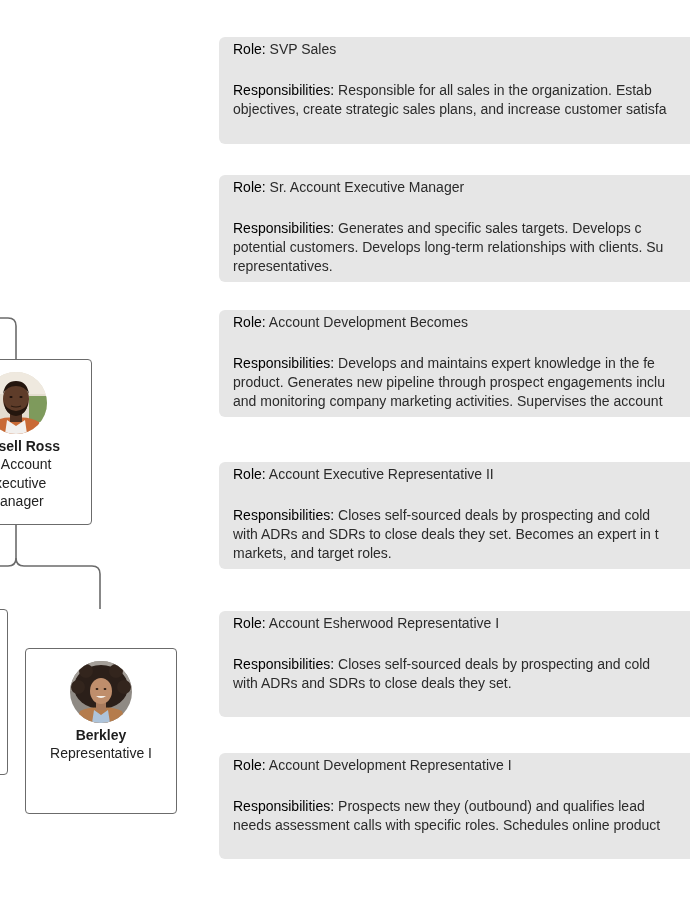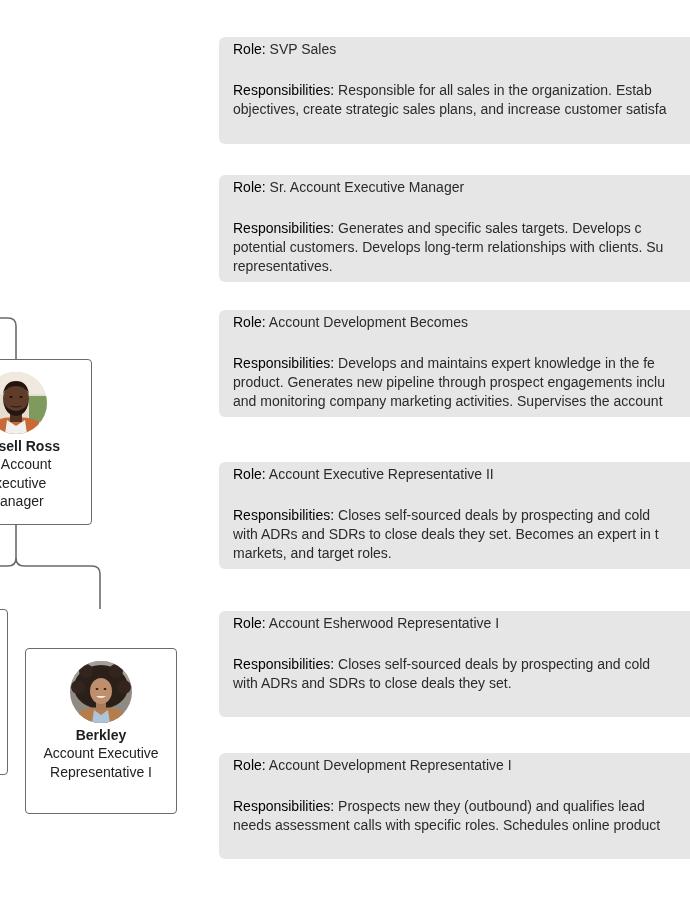--- a/index.html
+++ b/index.html
@@ -115,21 +115,20 @@
         <rect x="26" y="40" width="10" height="9" fill="#a87a5c"></rect>
 
         <ellipse cx="31" cy="30" rx="11" ry="13" fill="#bf8e6c"></ellipse>
         <ellipse cx="27" cy="28" rx="1.4" ry="0.9" fill="#2a1a12"></ellipse>
         <ellipse cx="35" cy="28" rx="1.4" ry="0.9" fill="#2a1a12"></ellipse>
         <path d="M 26 35 Q 31 39 36 35 Z" fill="#f6f1ec"></path>
       </svg>
     </div>
     <div class="text">
       <span class="nm">Berkley</span>
-      <span class="tl">Account Executive</span>
       <span class="tl">Representative I</span>
     </div>
   </div>
 
   <div class="card" id="card-0">
     <span class="line"><span class="lbl">Role:</span> <span>SVP Sales</span></span>
     <span class="line resp"><span class="lbl">Responsibilities:</span> <span>Responsible for all sales in the organization. Estab</span></span>
     <span class="line">objectives, create strategic sales plans, and increase customer satisfa</span>
   </div>
 

